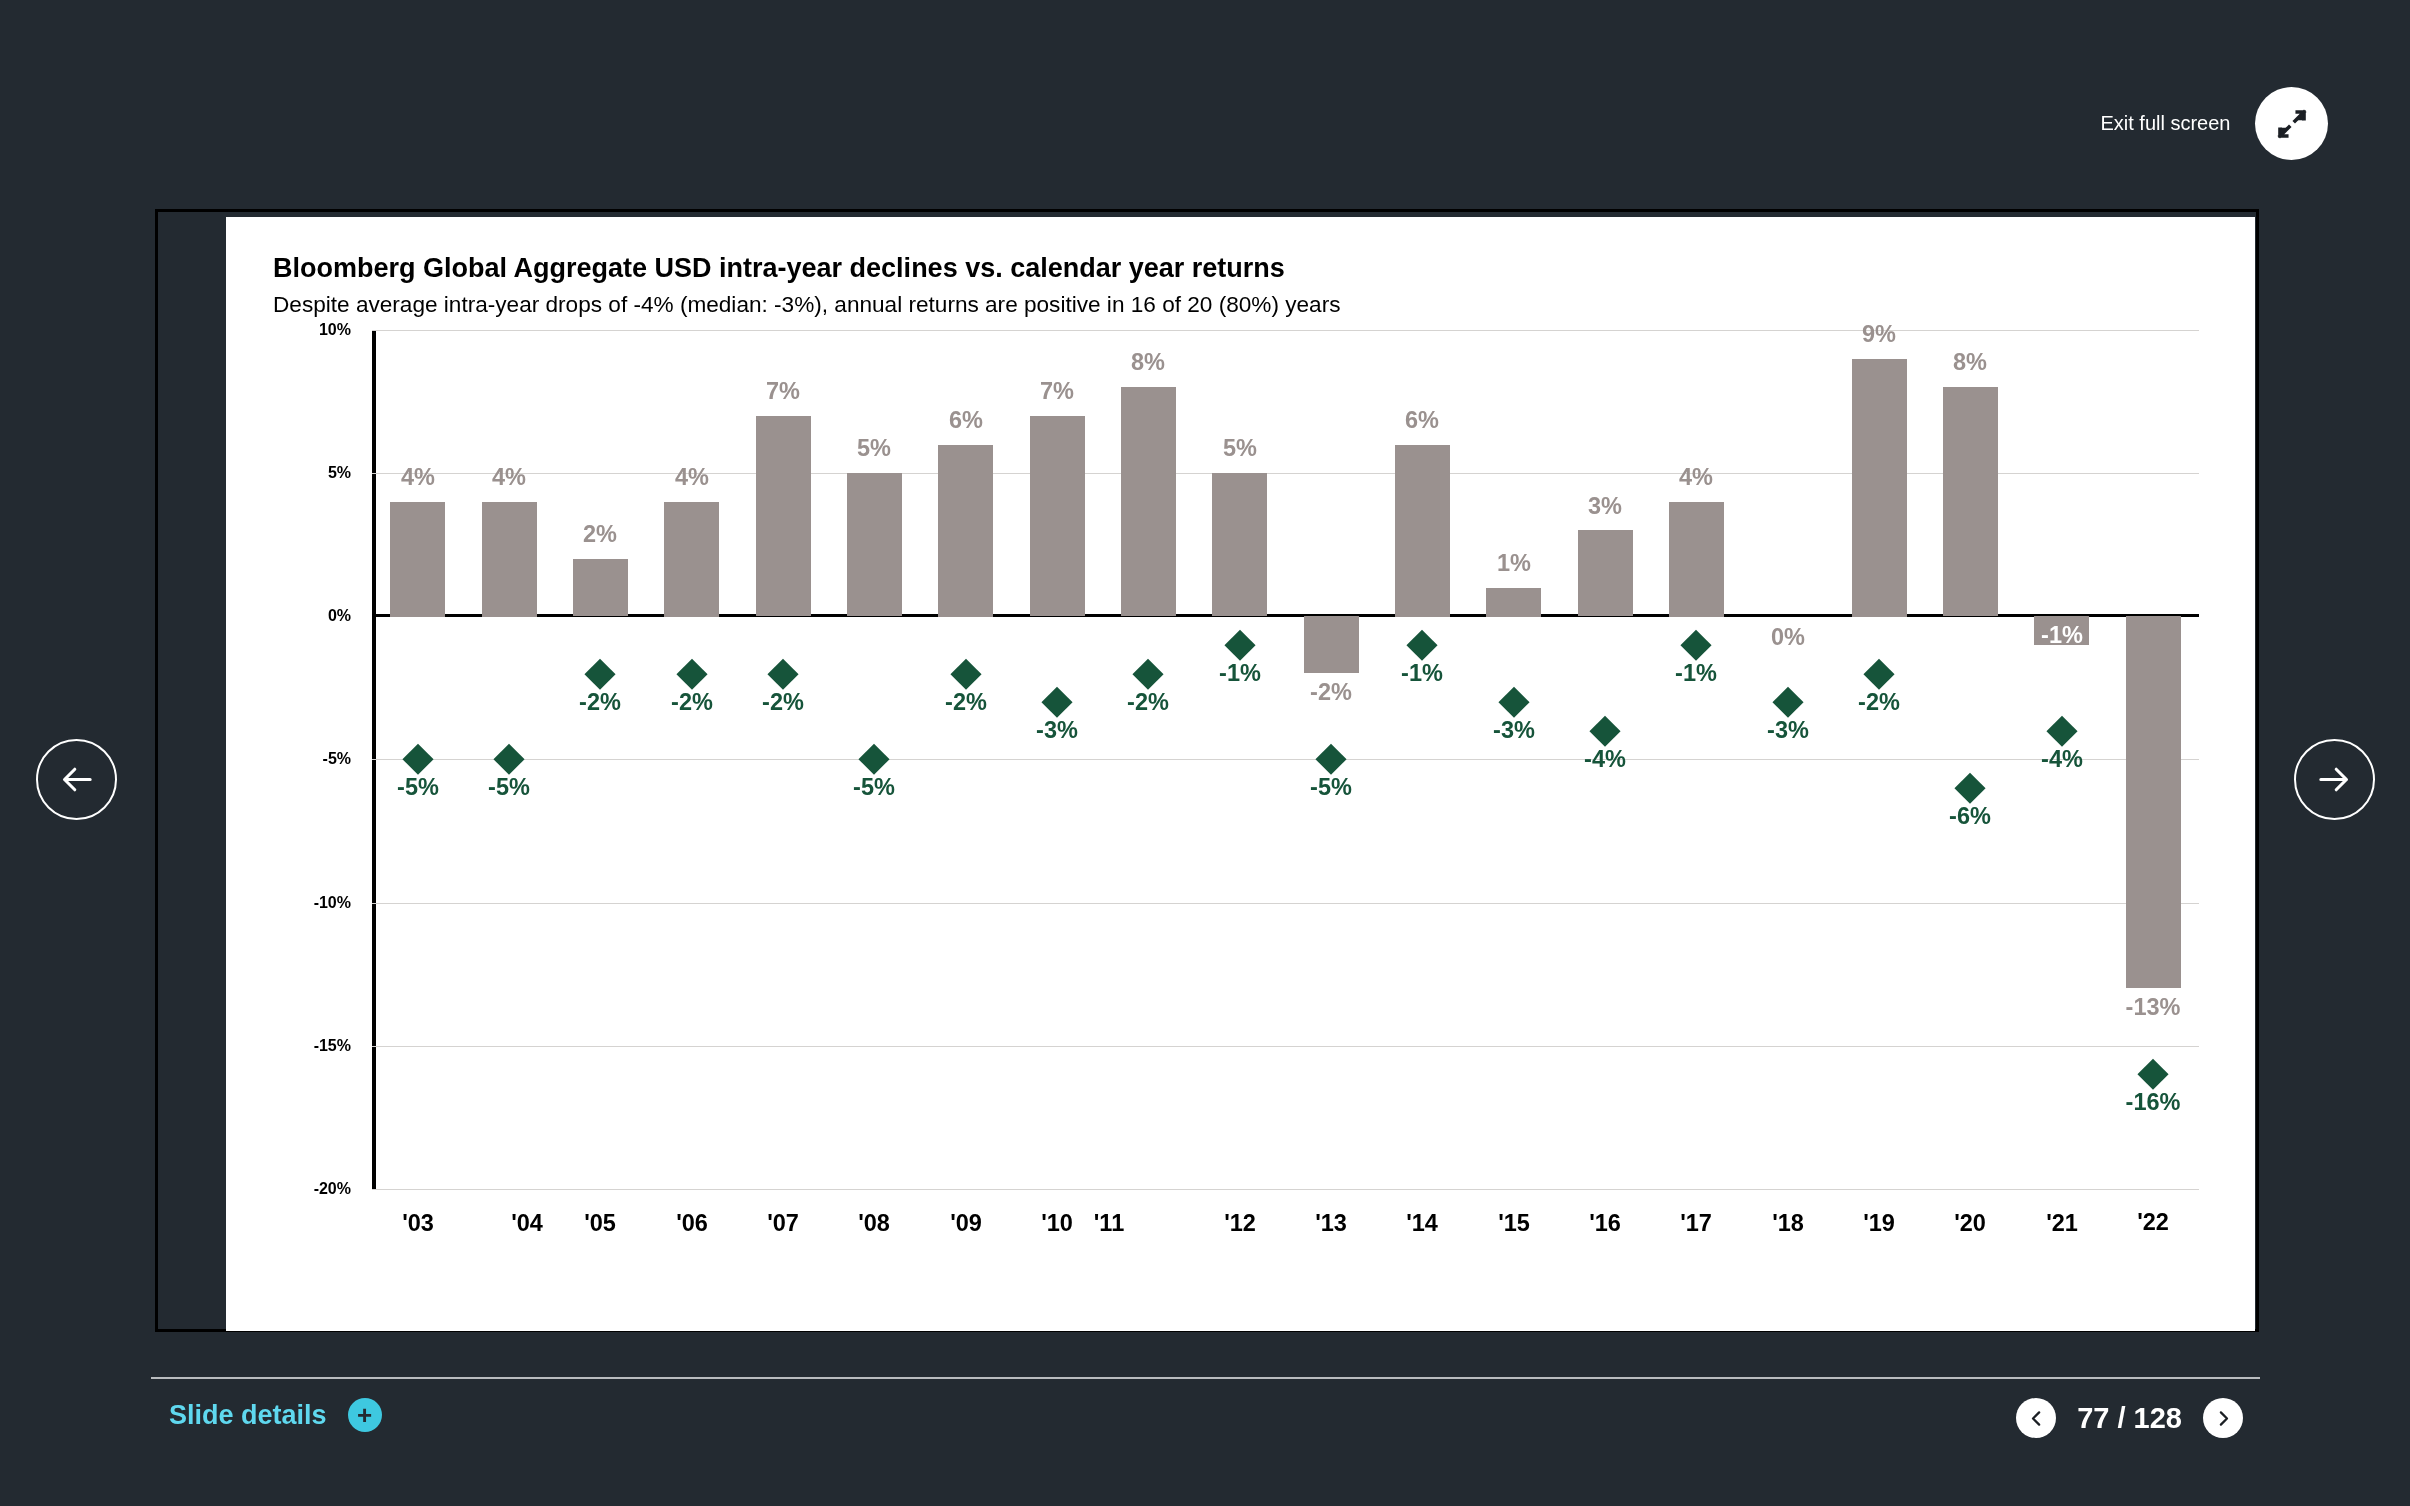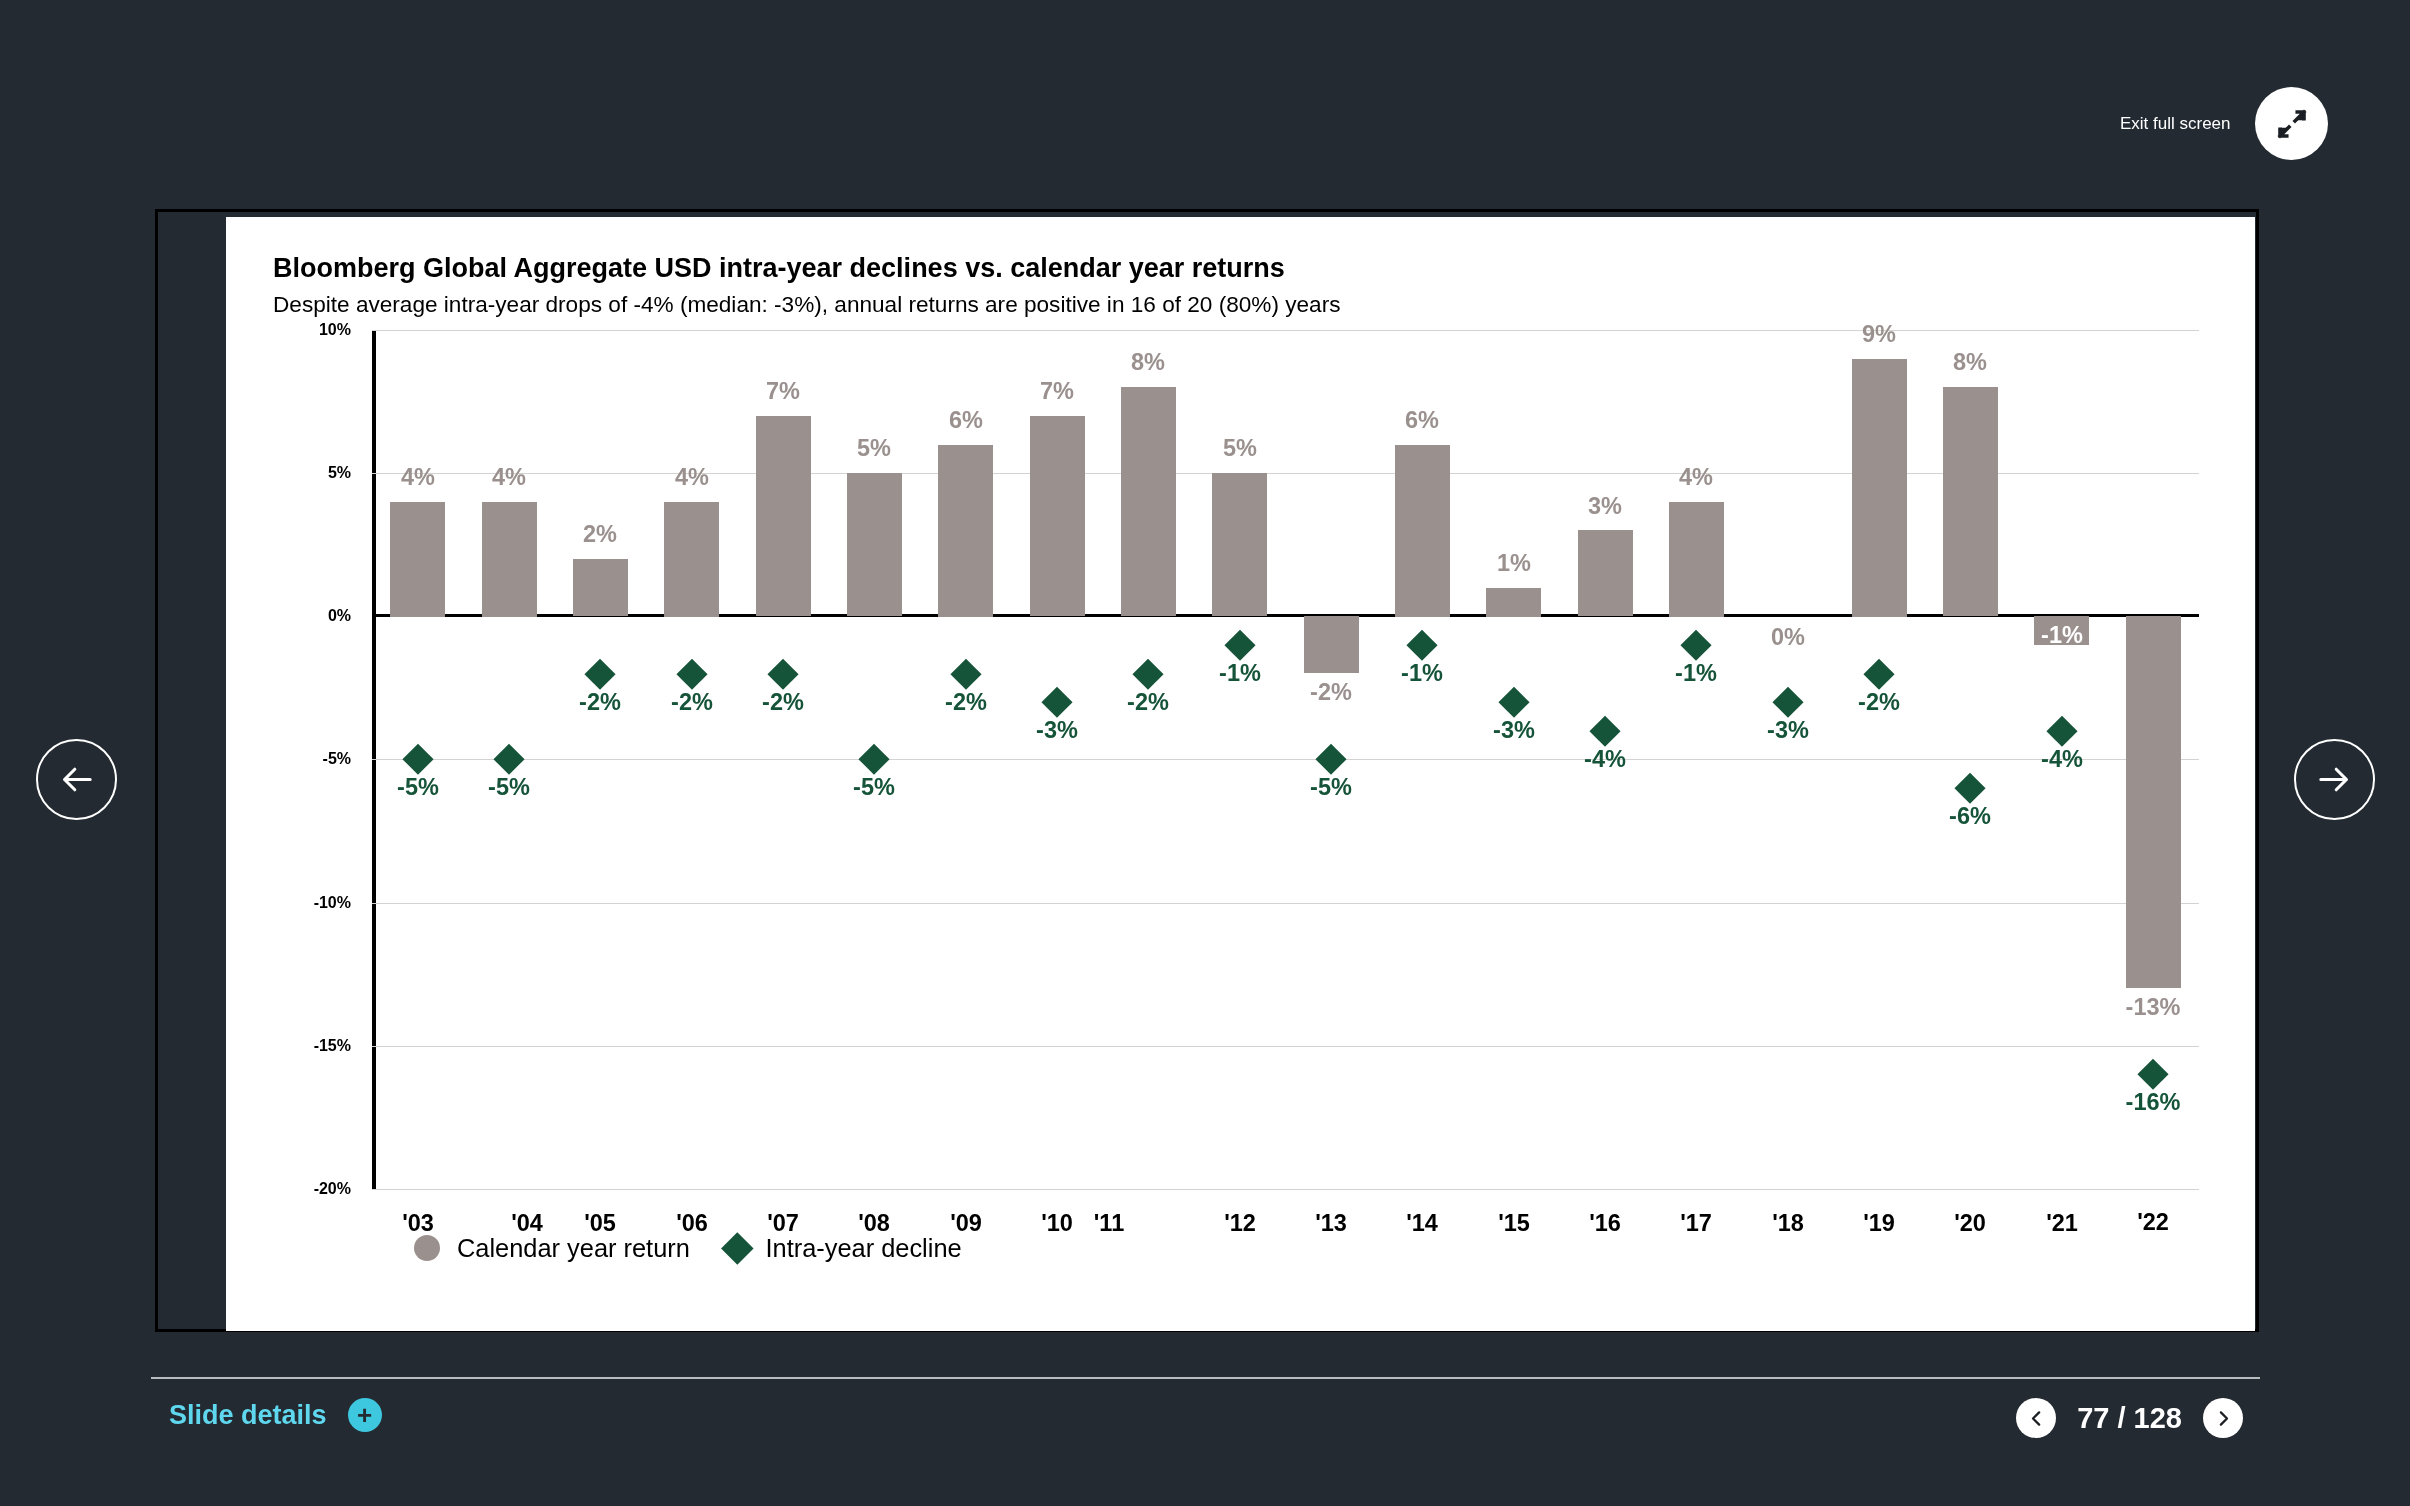--- a/index.html
+++ b/index.html
@@ -17,21 +17,21 @@
   }
   .page-title {
     position: absolute; left: 151px; top: 92px;
     font-size: 43px; font-weight: 700; color: #ffffff;
     letter-spacing: -0.3px; white-space: nowrap;
   }
   .fs-control {
     position: absolute; right: 83px; top: 87px;
     display: flex; align-items: center; gap: 24.5px;
   }
-  .fs-label { font-size: 17px; color: #ffffff; white-space: nowrap; }
+  .fs-label { font-size: 20px; color: #ffffff; white-space: nowrap; }
   .fs-btn {
     width: 73px; height: 73px; border-radius: 50%;
     background: #ffffff; display: flex; align-items: center; justify-content: center;
     cursor: pointer;
   }
 
   
   .nav-arrow {
     position: absolute; top: 739px;
     width: 81px; height: 81px; border-radius: 50%;
@@ -290,30 +290,20 @@
           <div class="bar-lbl inside" style="left: 1690px; top: 292px;">-1%</div>
           <div class="diamond" style="left: 1690px; top: 401px; background: rgb(22, 84, 58);"></div>
           <div class="dia-lbl" style="left: 1690px; top: 416px;">-4%</div>
           <div class="xtick" style="left: 1781px; margin-top: 20px;">'22</div>
           <div class="bar" style="left: 1754px; top: 286px; width: 55px; height: 372px; background: rgb(154, 145, 143);"></div>
           <div class="bar-lbl" style="left: 1781px; top: 664px;">-13%</div>
           <div class="diamond" style="left: 1781px; top: 744px; background: rgb(22, 84, 58);"></div>
           <div class="dia-lbl" style="left: 1781px; top: 759px;">-16%</div>
         </div>
 
-      <div class="legend">
-        <div class="legend-item">
-          <span class="legend-dot"></span>
-          <span class="legend-text">Calendar year return</span>
-        </div>
-        <div class="legend-item">
-          <span class="legend-dia"></span>
-          <span class="legend-text">Intra-year decline</span>
-        </div>
-      </div>
 
     </div>
   </div>
 
   <div class="footer-rule"></div>
   <div class="slide-details">
     <span class="slide-details-text">Slide details</span>
     <span class="plus-btn">+</span>
   </div>
   <div class="pager">

